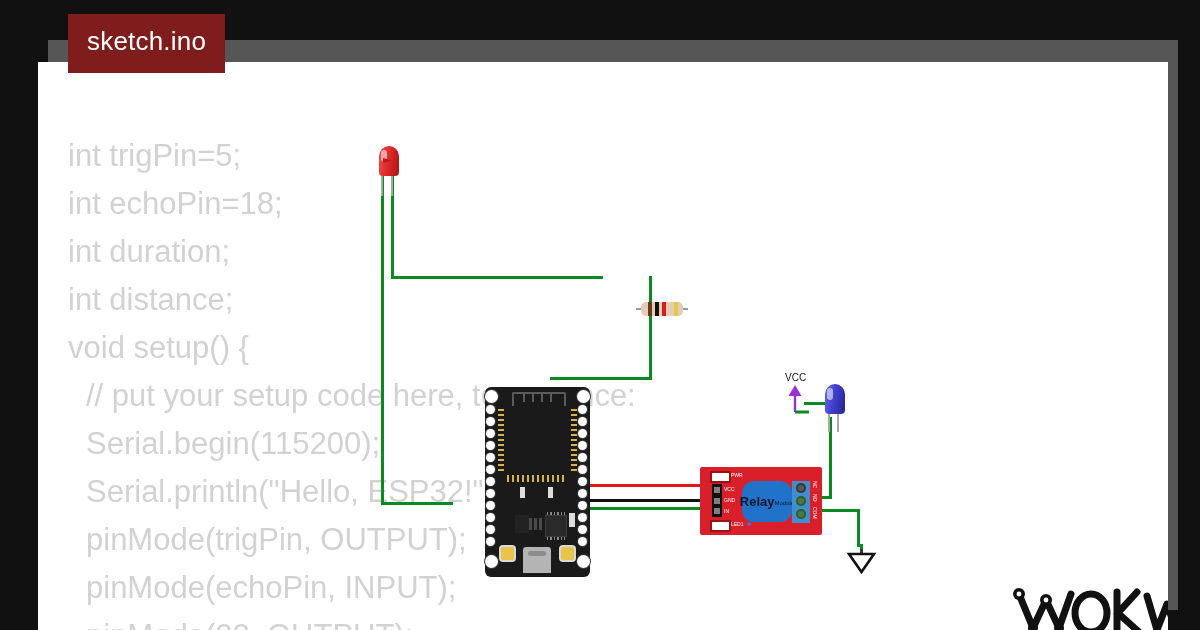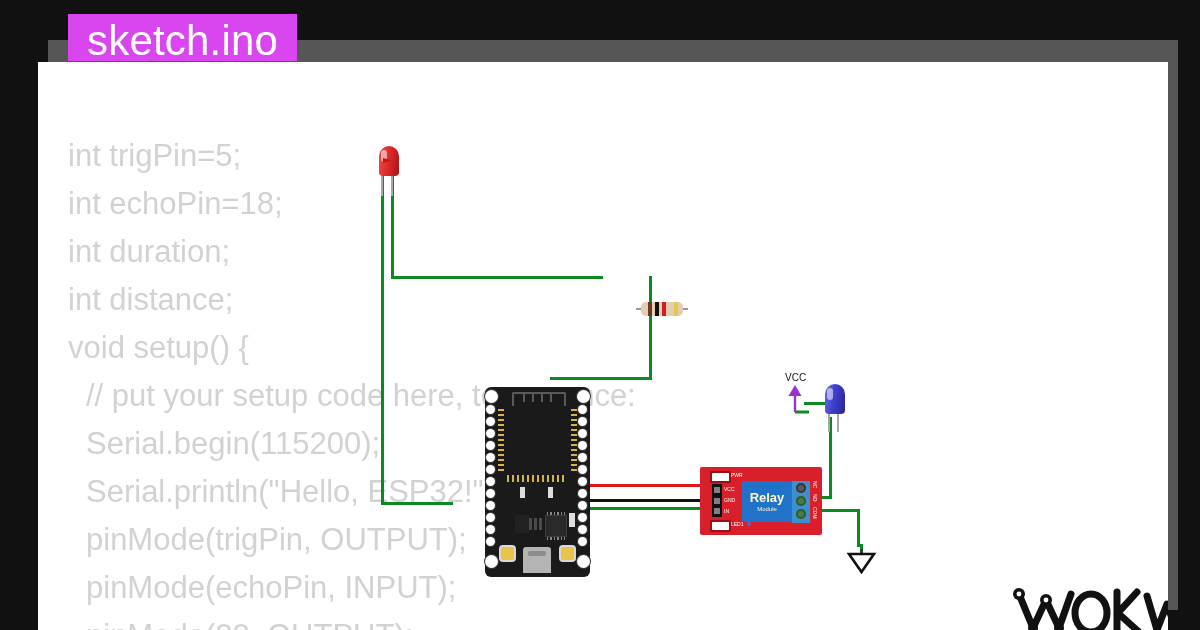--- a/index.html
+++ b/index.html
@@ -28,23 +28,23 @@
     line-height:48px;
     white-space:pre;
     user-select:none;
   }
   #code .ln{display:block;height:48px;}
   #code .ind{padding-left:18px;}
 
   
   #tab{
     position:absolute;left:68px;top:14px;
-    background:#d946ef;color:#ffffff;
-    padding:7px 19px 0 19px;
-    font-size:42px;line-height:40px;
+    background:#7f1d1d;color:#ffffff;
+    padding:7px 19px 12px 19px;
+    font-size:26px;line-height:40px;
     letter-spacing:.2px;
     z-index:40;
   }
 
   
   #wokwi{
     position:absolute;left:975px;top:518px;width:185px;height:62px;
     z-index:30;
   }
 
@@ -133,23 +133,23 @@
   #esp32 .smd.a{left:35px;} #esp32 .smd.b{left:63px;}
   #esp32 .smd2{position:absolute;left:84px;top:126px;width:6px;height:14px;background:#ddd;}
 
   
   #relay{
     position:absolute;left:662px;top:405px;width:122px;height:68px;
     background:#d9202a;border-radius:2px;z-index:10;
   }
   #relay .body{
     position:absolute;left:42px;top:14px;width:50px;height:41px;
-    background:#2172c9;border-radius:2px;
-    display:flex;flex-direction:column;align-items:center;justify-content:center;
-    color:#fef9c3;line-height:1;
+    background:#2172c9;border-radius:12px;
+    display:flex;align-items:center;justify-content:center;
+    color:#0f172a;line-height:1;
   }
   #relay .body .t1{font-size:13px;font-weight:bold;}
   #relay .body .t2{font-size:6px;margin-top:2px;}
   #relay .hdr3{
     position:absolute;left:12px;top:17px;width:10px;height:33px;background:#111;
   }
   #relay .hdr3 i{
     position:absolute;left:2px;width:6px;height:6px;background:#808080;
   }
   #relay .hdr3 i:nth-child(1){top:3px;}

